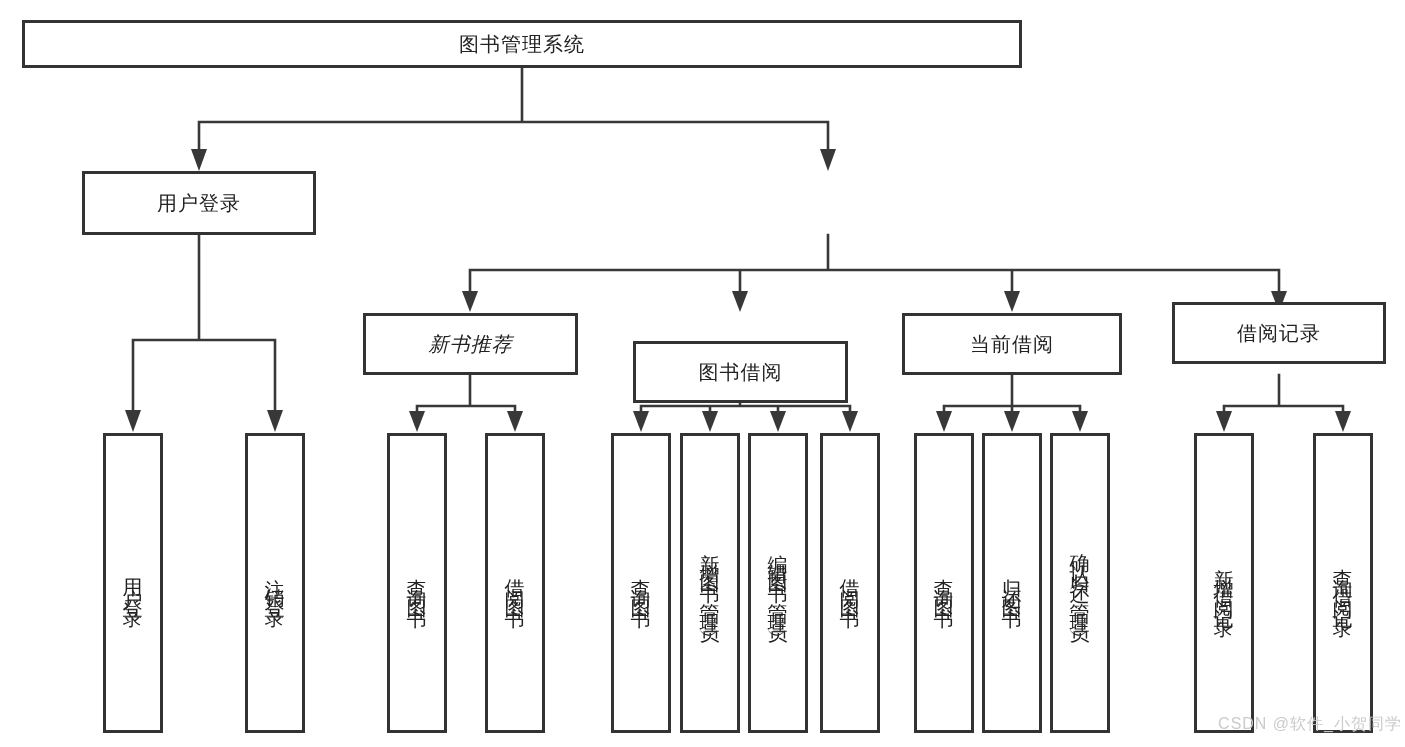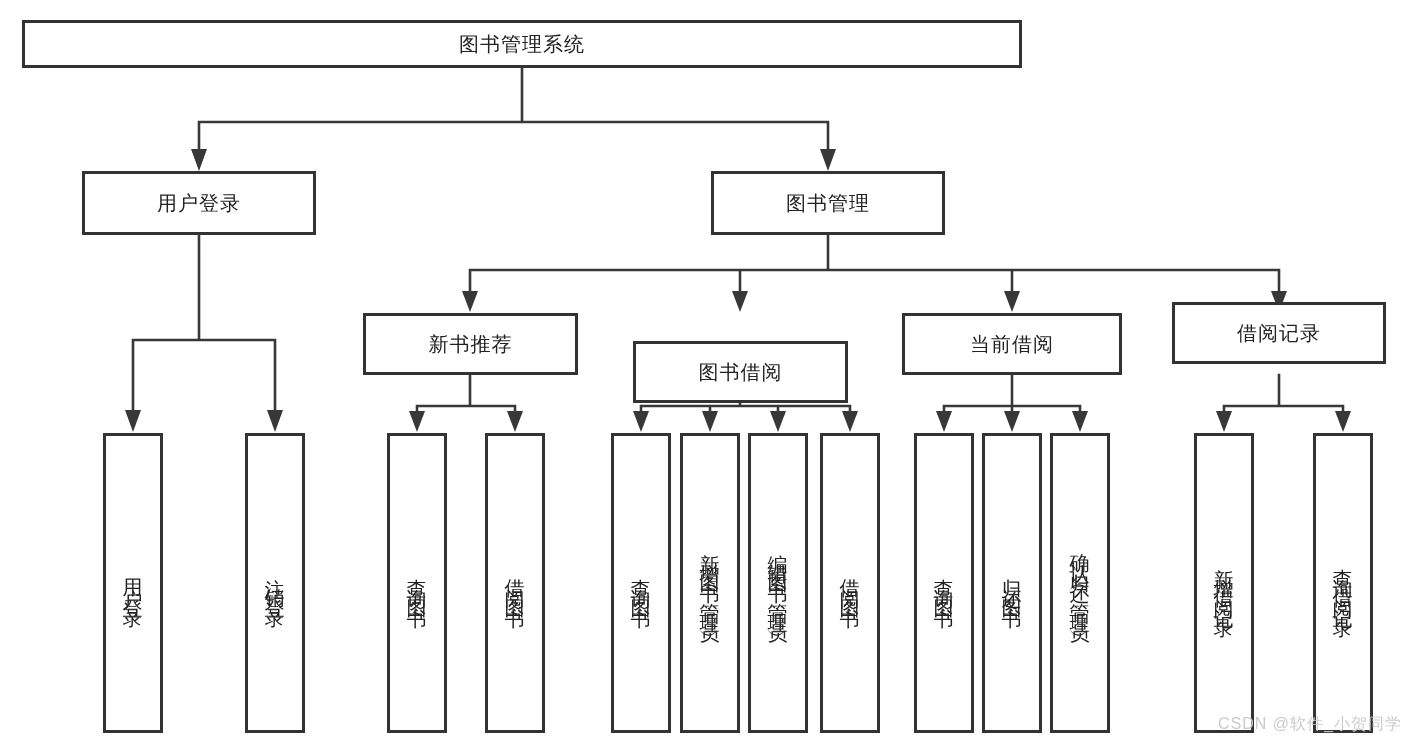--- a/index.html
+++ b/index.html
@@ -104,25 +104,22 @@
     </g>
   </svg>
 
   <div class="box" style="left:22px;top:20px;width:1000px;height:48px;">
     <span>图书管理系统</span>
   </div>
 
   <div class="box" style="left:82px;top:171px;width:234px;height:64px;">
     <span>用户登录</span>
   </div>
-  <div class="box" style="left:711px;top:171px;width:234px;height:64px;">
-    <span>图书管理</span>
-  </div>
 
-  <div class="box" style="left:363px;top:313px;width:215px;height:62px;">
+  <div class="box" style="left:363px;top:313px;width:215px;height:62px;font-style:italic;">
     <span>新书推荐</span>
   </div>
   <div class="box" style="left:633px;top:313px;width:215px;height:62px;margin-top:28px;">
     <span>图书借阅</span>
   </div>
   <div class="box" style="left:902px;top:313px;width:220px;height:62px;text-align:right;">
     <span>当前借阅</span>
   </div>
   <div class="box" style="left:1172px;top:302px;width:214px;height:62px;">
     <span>借阅记录</span>

